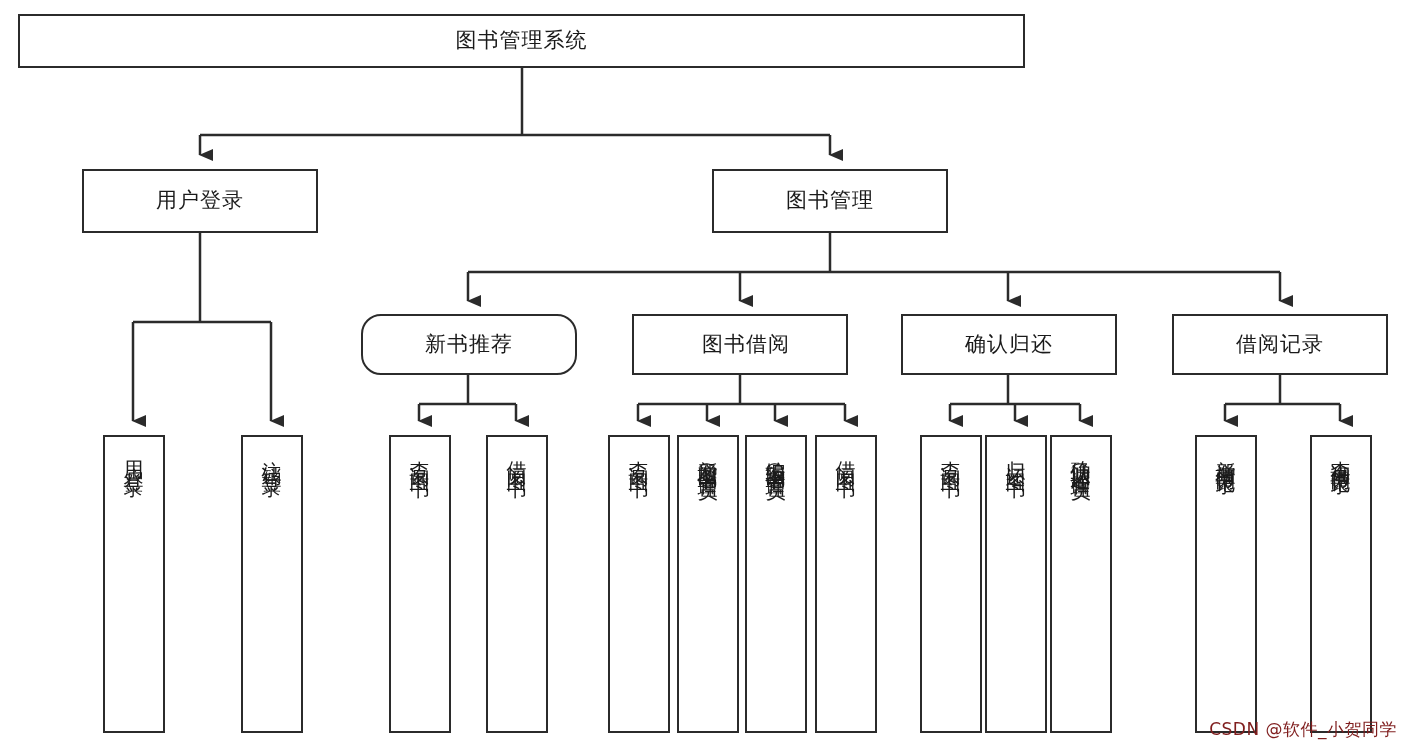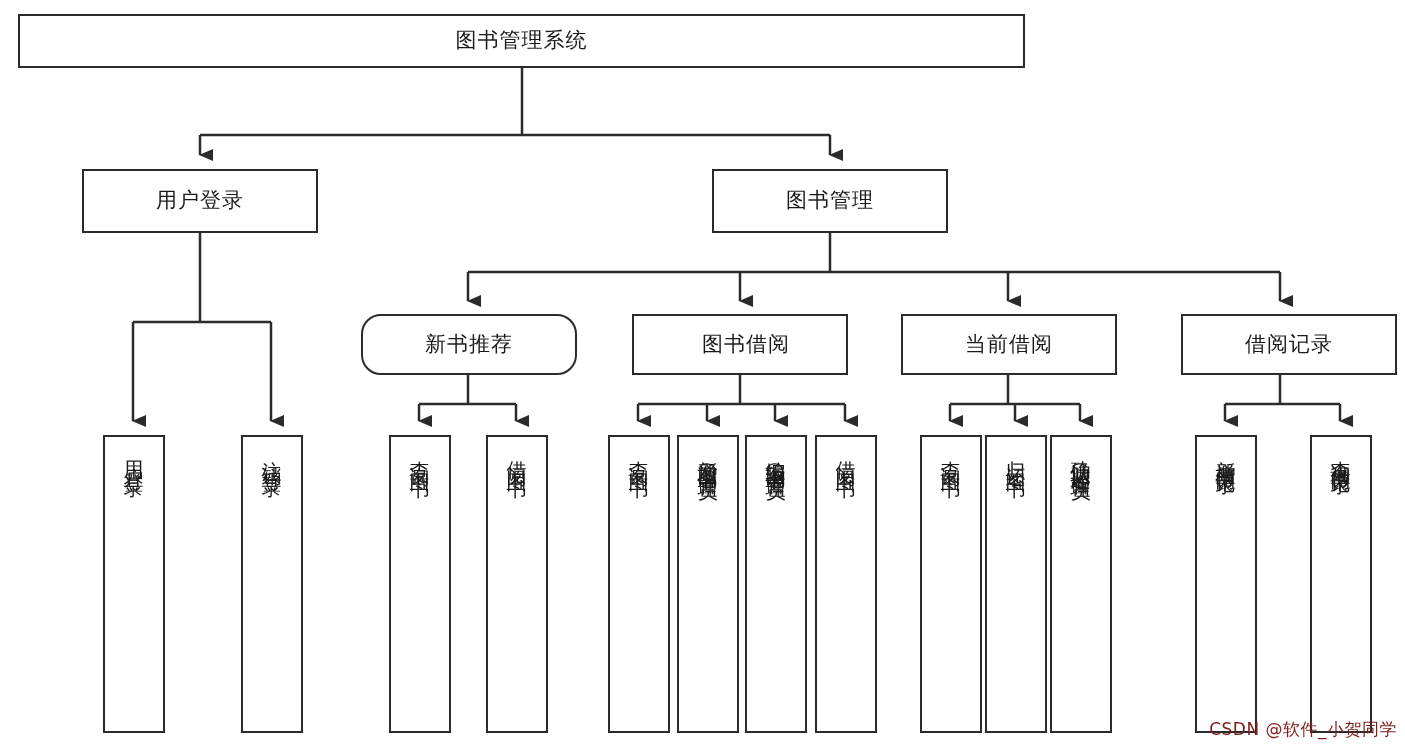--- a/index.html
+++ b/index.html
@@ -140,24 +140,24 @@
 
   <div class="node h-node" style="left:361px; top:314px; width:216px; height:61px;border-radius:20px;">
     <span class="node-label">新书推荐</span>
   </div>
 
   <div class="node h-node" style="left:632px; top:314px; width:216px; height:61px;padding-left:12px;">
     <span class="node-label">图书借阅</span>
   </div>
 
   <div class="node h-node" style="left:901px; top:314px; width:216px; height:61px;">
-    <span class="node-label">当前借阅</span>
-  </div>
-
-  <div class="node h-node" style="left:1172px; top:314px; width:216px; height:61px;margin-left:9px;">
+    <span class="node-label">确认归还</span>
+  </div>
+
+  <div class="node h-node" style="left:1172px; top:314px; width:216px; height:61px;">
     <span class="node-label">借阅记录</span>
   </div>
 
   <div class="node v-node tall" style="left:103px; top:435px; width:62px; height:298px;">
     <span class="node-label">用户登录</span>
   </div>
 
   <div class="node v-node tall" style="left:241px; top:435px; width:62px; height:298px;">
     <span class="node-label">注销登录</span>
   </div>

